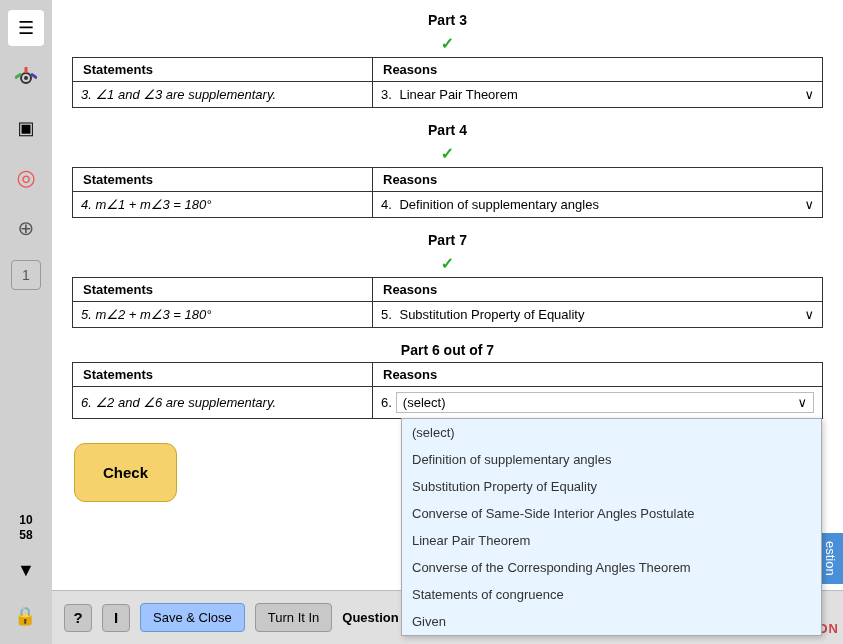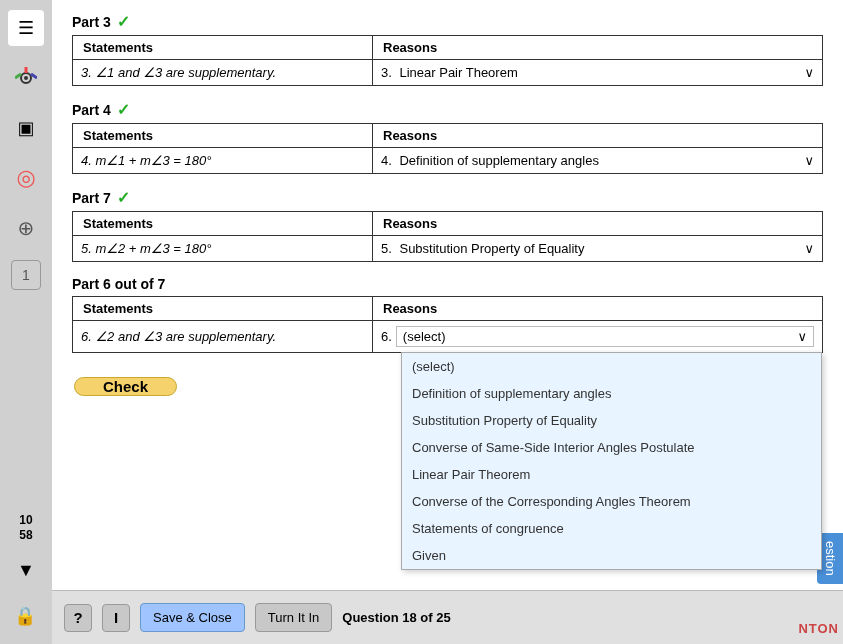--- a/index.html
+++ b/index.html
@@ -57,20 +57,21 @@
     .part-section {
       margin-bottom: 14px;
     }
     .part-header {
       display: flex;
       align-items: center;
       gap: 6px;
       font-size: 14px;
       font-weight: bold;
       margin-bottom: 4px;
+      flex-direction: column;
     }
     .checkmark {
       color: #22aa22;
       font-size: 16px;
     }
 
     
     .proof-table {
       width: 100%;
       border-collapse: collapse;
@@ -119,21 +120,21 @@
     }
     .dropdown-item.selected {
       background: #e8f4ff;
     }
 
     
     .check-btn {
       background: #f5d26b;
       border: 1.5px solid #c9a82e;
       border-radius: 11px;
-      padding: 0 28px;
+      padding: 20px 28px;
       font-size: 15px;
       font-weight: bold;
       cursor: pointer;
       margin-top: 10px;
       margin-left: 2px;
     }
 
     
     .bottom-bar {
       position: absolute;
@@ -350,21 +351,21 @@
       <thead>
         <tr>
           <th>Statements</th>
           <th>Reasons</th>
         </tr>
       </thead>
       <tbody>
         <tr>
           <td class="statement-cell">
             <span>6.</span>
-            <span>∠2 and ∠3 are supplementary.</span>
+            <span>∠2 and ∠6 are supplementary.</span>
           </td>
           <td style="position:relative; vertical-align:top;">
             <div class="select-cell">
               <span>6.</span>
               <div style="flex:1; display:flex; align-items:center; border:1px solid #bbb; background:#fff; padding:2px 6px; cursor:pointer;">
                 <span style="flex:1;">(select)</span>
                 <span>∨</span>
               </div>
             </div>
 

